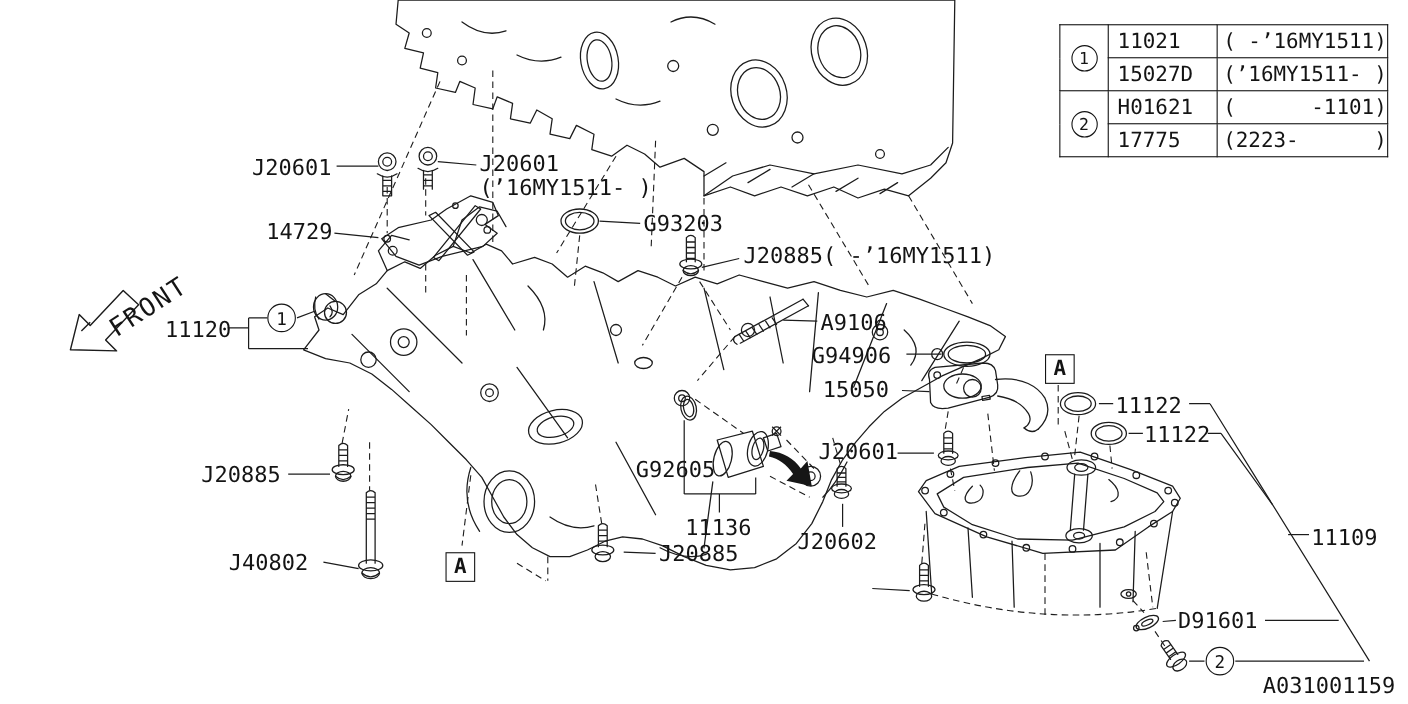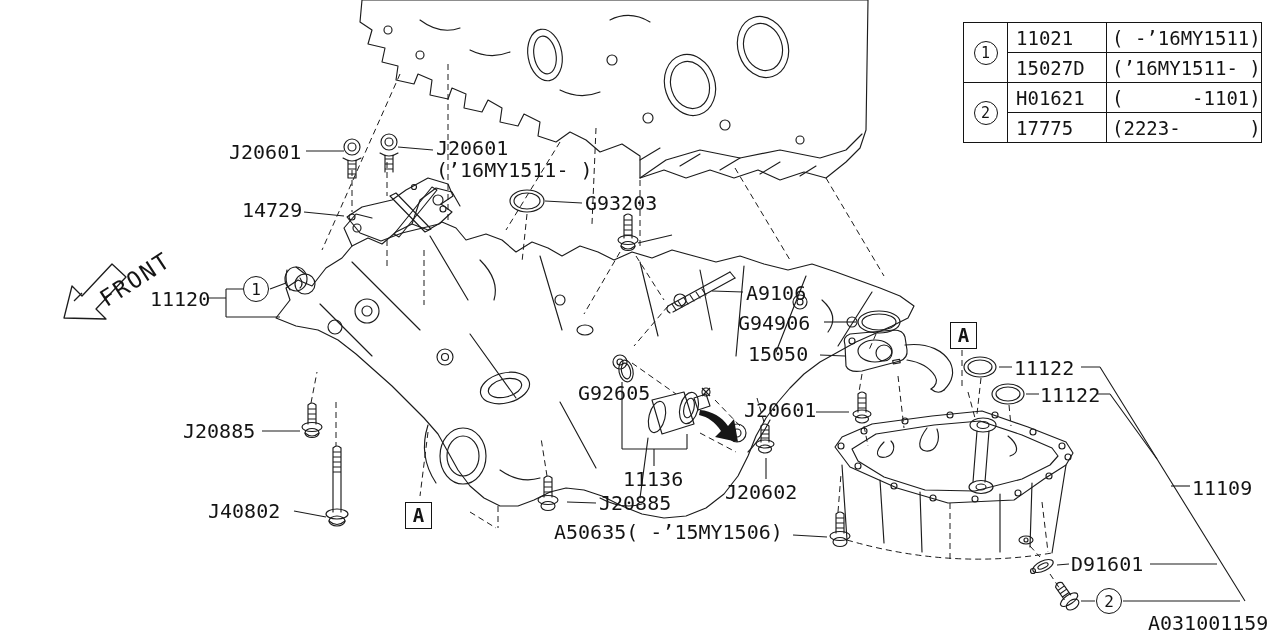--- a/index.html
+++ b/index.html
@@ -342,34 +342,34 @@
       <path d="M64,318 L72,286 L82,296 L112,264 L126,277 L96,309 L106,319 Z"></path>
       <path d="M74,301 L82,293"></path>
     </g>
   </svg>
 
   <div class="callout" style="left:229px;top:141px">J20601</div>
   <div class="callout" style="left:436px;top:137px">J20601</div>
   <div class="callout" style="left:436px;top:159px">(’16MY1511- )</div>
   <div class="callout" style="left:242px;top:199px">14729</div>
   <div class="callout" style="left:585px;top:192px">G93203</div>
+  <div class="callout" style="left:676px;top:221px">J20885( -’16MY1511)</div>
   <div class="callout" style="left:746px;top:282px">A9106</div>
   <div class="callout" style="left:738px;top:312px">G94906</div>
   <div class="callout" style="left:748px;top:343px">15050</div>
   <div class="callout" style="left:150px;top:288px">11120</div>
-  <div class="callout" style="left:578px;top:382px">G92605</div>
+  <div class="callout" style="left:578px;top:416px">G92605</div>
   <div class="callout" style="left:744px;top:399px">J20601</div>
   <div class="callout" style="left:1014px;top:357px">11122</div>
   <div class="callout" style="left:1040px;top:384px">11122</div>
   <div class="callout" style="left:183px;top:420px">J20885</div>
   <div class="callout" style="left:623px;top:468px">11136</div>
   <div class="callout" style="left:725px;top:481px">J20602</div>
   <div class="callout" style="left:208px;top:500px">J40802</div>
   <div class="callout" style="left:599px;top:492px">J20885</div>
-  <div class="callout" style="left:554px;top:521px">A50635( -’15MY1506)</div>
   <div class="callout" style="left:1192px;top:477px">11109</div>
   <div class="callout" style="left:1071px;top:553px">D91601</div>
   <div class="callout" style="left:1148px;top:612px">A031001159</div>
 
   <div class="front-label">FRONT</div>
 
   <div class="circle-marker" style="left:243px;top:276px">1</div>
   <div class="circle-marker" style="left:1096px;top:588px">2</div>
 
   <div class="box-marker" style="left:405px;top:502px">A</div>

